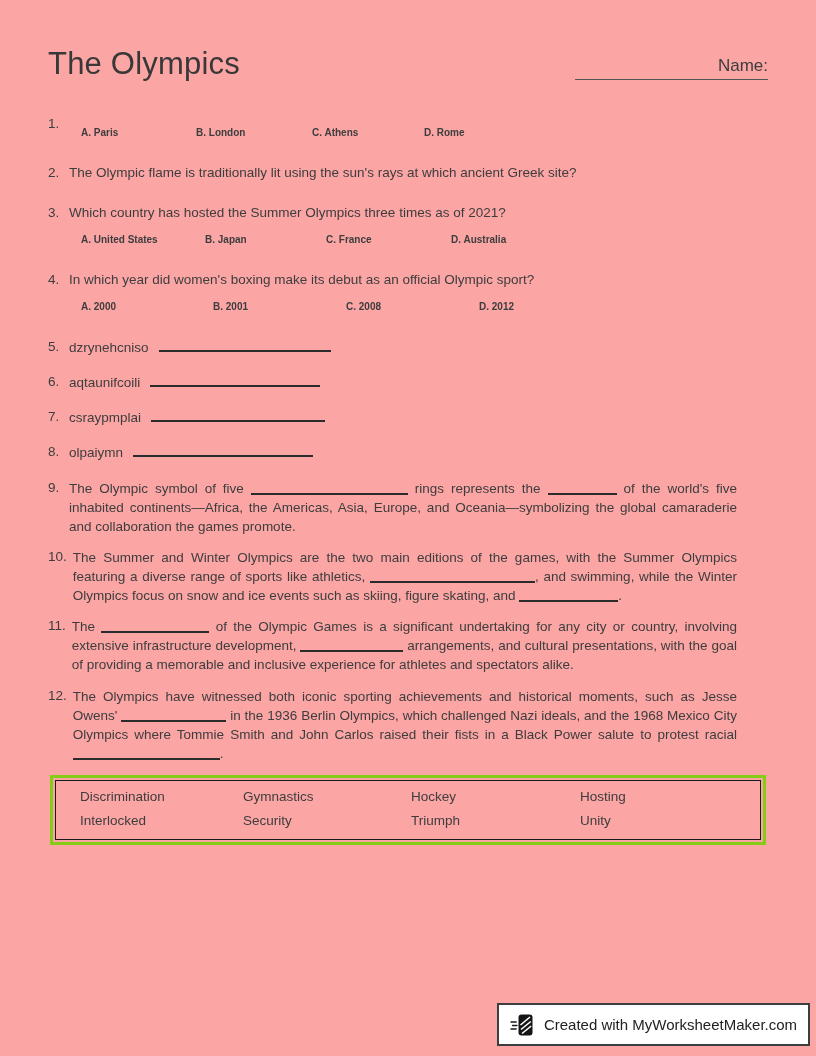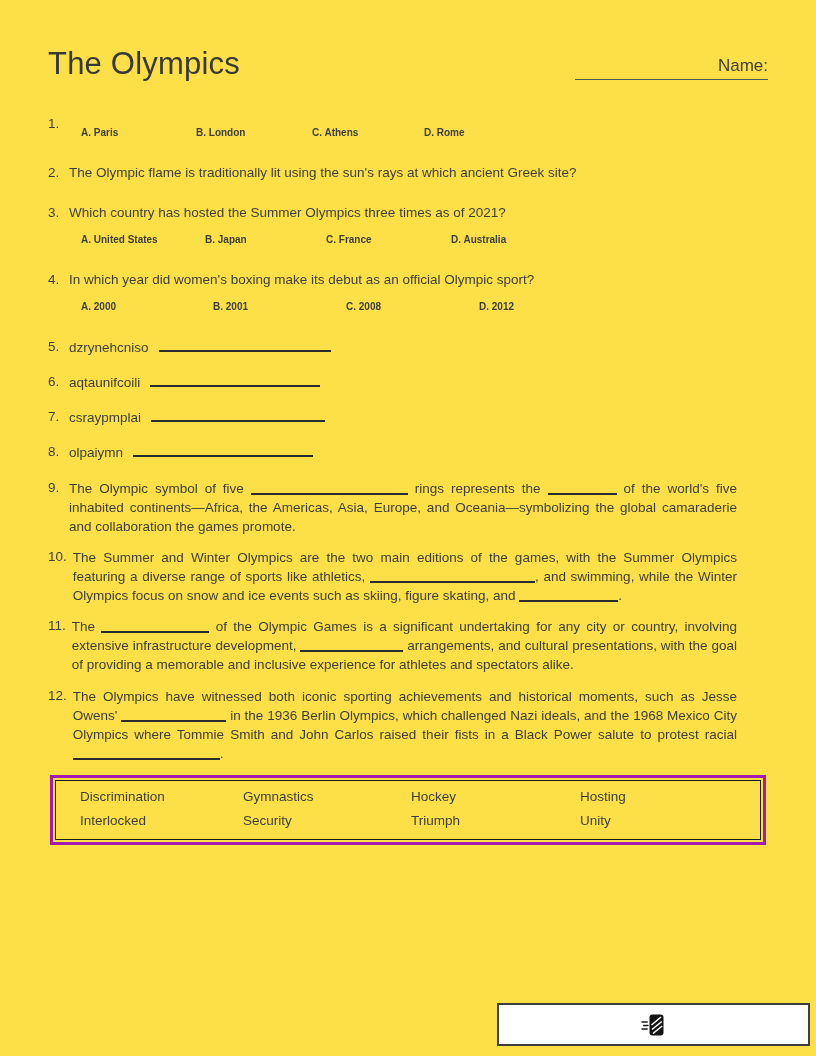--- a/index.html
+++ b/index.html
@@ -1,17 +1,17 @@
 <!DOCTYPE html>
 <html><head>
 <meta charset="utf-8">
 <style>
   html,body { margin:0; padding:0; background:#fff; }
   .page {
-    position:relative; width:816px; height:1056px; background:#fde047;
+    position:relative; width:816px; height:1056px; background:#fca5a5;
     font-family:"Liberation Sans", sans-serif; color:#3d3d3d; overflow:hidden;
     box-sizing:border-box;
   }
   
   .header { display:flex; justify-content:space-between; padding:46px 48px 0 48px; }
   .title { margin:0; font-size:31px; font-weight:400; color:#383838; line-height:1.15; letter-spacing:0.2px; }
   .name-block { display:flex; align-items:flex-end; margin-top:8px; height:26px;flex-direction:column; }
   .name-label { font-size:17px; color:#3d3d3d; line-height:24px; }
   .name-line { display:inline-block; width:193px; height:22px; border-bottom:1.5px solid #555; margin-left:8px; }
 
@@ -28,21 +28,21 @@
   .opts { display:flex; margin-top:9px; padding-left:12px; font-size:10px; line-height:18px;font-weight:bold; }
   .opt { flex:none; white-space:nowrap; }
   .scramble-row { display:flex; align-items:baseline; font-size:13.5px; line-height:18px; }
   .blank {
     display:inline-block; height:12px; vertical-align:-2px;
     border-bottom:2px solid #2b2b2b;
   }
   .scr-blank { margin-left:10px; flex:none; }
 
   
-  .bank-outer { margin:12px 0 0 50px; width:716px; box-sizing:border-box; border:3px solid #a21caf; }
+  .bank-outer { margin:12px 0 0 50px; width:716px; box-sizing:border-box; border:3px solid #84cc16; }
   .bank-inner {
     border:1px solid #1a1a1a; margin:2px; padding:9px 0 11px 24px;
     display:grid; grid-template-columns:163px 168px 169px auto; row-gap:10px;
     font-size:13.5px; line-height:14px; color:#3d3d3d;
   }
 
   
   .footer {
     position:absolute; left:497px; top:1003px; width:313px; height:43px; box-sizing:border-box;
     border:2px solid #3d3d3d; display:flex; align-items:center; justify-content:center; gap:8px;
@@ -192,15 +192,16 @@
         <line x1="2.6" y1="13.5" x2="7" y2="13.5"></line>
         <line x1="1" y1="17" x2="6.2" y2="17"></line>
       </g>
       <rect x="8.5" y="2.5" width="14" height="21" rx="3" fill="#141414"></rect>
       <g stroke="#ffffff" stroke-width="1.6">
         <line x1="10.5" y1="13" x2="20" y2="5"></line>
         <line x1="11" y1="17.5" x2="20.8" y2="9.5"></line>
         <line x1="12" y1="21.5" x2="21.2" y2="14"></line>
       </g>
     </svg>
+    <span class="footer-text">Created with MyWorksheetMaker.com</span>
   </div>
 
 </div>
 
 </body></html>

